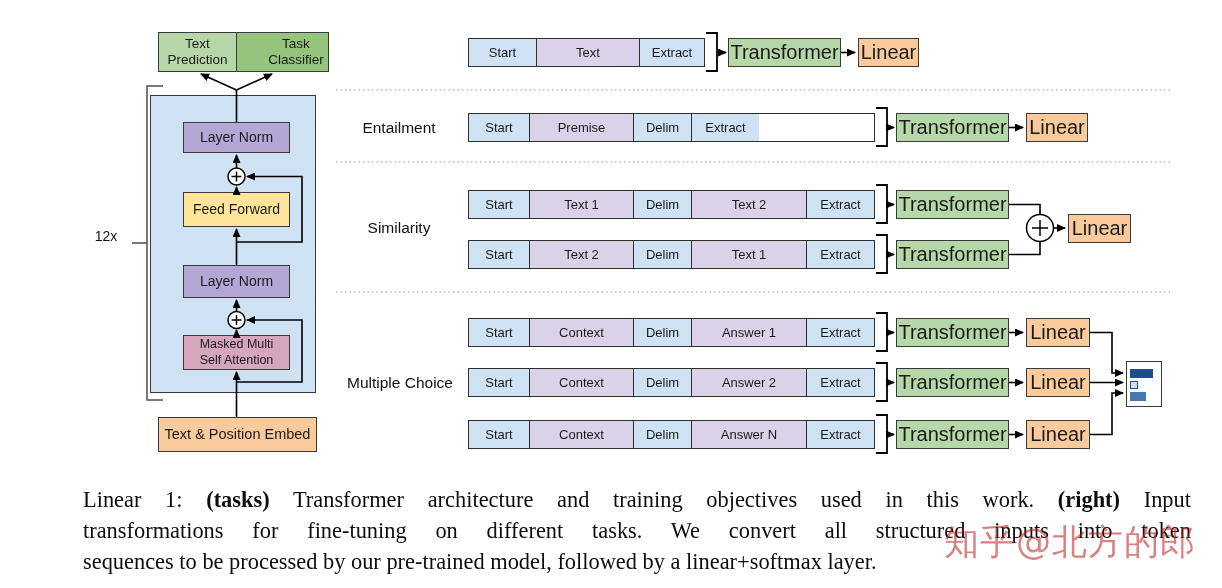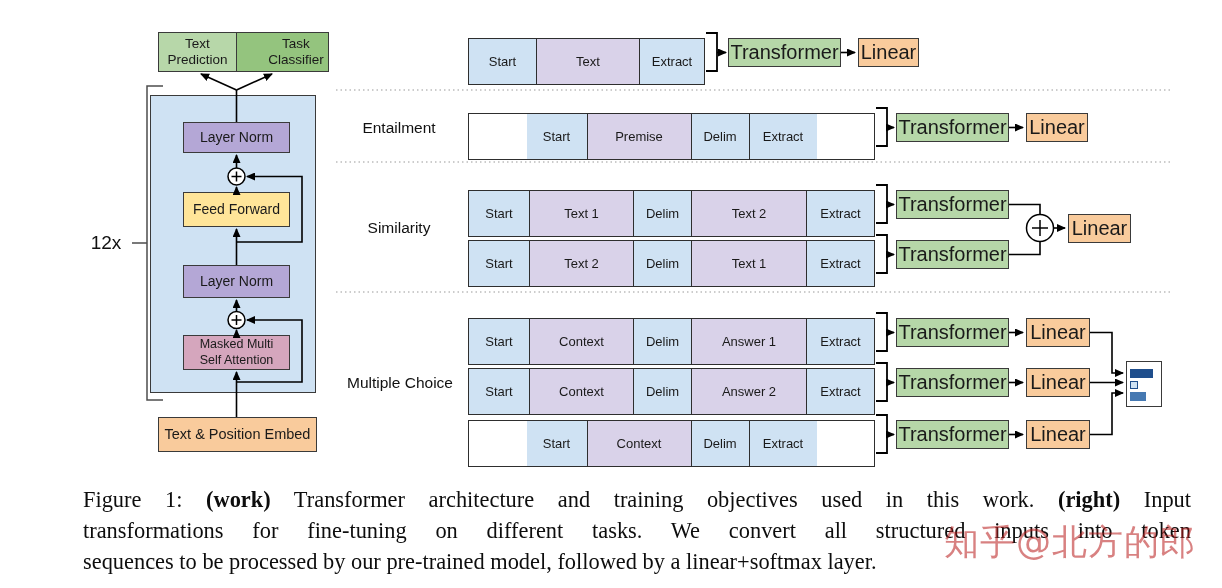--- a/index.html
+++ b/index.html
@@ -4,21 +4,21 @@
 <style>
   * { margin:0; padding:0; box-sizing:border-box; }
   html,body { background:#ffffff; }
   .stage { position:relative; width:1222px; height:588px; background:#fff;
            font-family:"Liberation Sans", sans-serif; overflow:hidden; color:#1a1a1a; }
 
   .box { position:absolute; display:flex; flex-direction:column; align-items:center; justify-content:center;
          text-align:center; border:1px solid #3a3a3a; z-index:2; line-height:1.22; }
   .container-box { position:absolute; border:1px solid #3a3a3a; z-index:1; }
 
-  .strip { position:absolute; display:flex; height:47px; border:1px solid #2e2e2e; z-index:2; background:#fff;justify-content:center; }
+  .strip { position:absolute; display:flex; height:29px; border:1px solid #2e2e2e; z-index:2; background:#fff; }
   .cell  { display:flex; align-items:center; justify-content:center; height:100%;
            border-left:1px solid #2e2e2e; font-size:13px; }
   .cell:first-child { border-left:none; }
   .cell.big { font-size:13px; }
   .tblue   { background:#cfe2f3; }
   .tpurple { background:#d9d2e9; }
 
   .tbox { font-size:20px; height:29px; flex-direction:row; }
   .rowlabel { position:absolute; display:flex; align-items:center; justify-content:center;
               font-size:15.5px; color:#111; z-index:2; }
@@ -60,21 +60,21 @@
     <span>Layer Norm</span>
   </div>
   <div class="box" style="left: 183px; top: 335px; width: 107px; height: 35px; font-size: 12.5px; background-color: rgb(213, 166, 189);">
     <span>Masked Multi</span>
     <span>Self Attention</span>
   </div>
   <div class="box" style="left: 158px; top: 417px; width: 159px; height: 35px; font-size: 14.5px; background-color: rgb(249, 203, 156);">
     <span>Text &amp; Position Embed</span>
   </div>
 
-  <div class="rowlabel" style="left:86px;top:234px;width:40px;height:18px;font-size:19px;">12x</div>
+  <div class="rowlabel" style="left:86px;top:227px;width:40px;height:18px;font-size:14px;">12x</div>
 
   <div class="strip" style="left:468px;top:38px;width:237px;">
     <div class="cell tblue" style="width: 67px; background-color: rgb(207, 226, 243);">Start</div>
     <div class="cell tpurple big" style="width: 103px; background-color: rgb(217, 210, 233);">Text</div>
     <div class="cell tblue" style="width: 65px; background-color: rgb(207, 226, 243);">Extract</div>
   </div>
   <div class="box tbox" style="left: 728px; top: 38px; width: 113px; background-color: rgb(182, 215, 168);">
     <span>Transformer</span>
   </div>
   <div class="box tbox" style="left: 858px; top: 38px; width: 61px; background-color: rgb(249, 203, 156);">
@@ -133,20 +133,21 @@
     <div class="cell tblue" style="width: 60px; background-color: rgb(207, 226, 243);">Start</div>
     <div class="cell tpurple big" style="width: 104px; background-color: rgb(217, 210, 233);">Context</div>
     <div class="cell tblue" style="width: 58px; background-color: rgb(207, 226, 243);">Delim</div>
     <div class="cell tpurple big" style="width: 115px; background-color: rgb(217, 210, 233);">Answer 2</div>
     <div class="cell tblue" style="width: 68px; background-color: rgb(207, 226, 243);">Extract</div>
   </div>
   <div class="strip" style="left:468px;top:420px;width:407px;">
     <div class="cell tblue" style="width: 60px; background-color: rgb(207, 226, 243);">Start</div>
     <div class="cell tpurple big" style="width: 104px; background-color: rgb(217, 210, 233);">Context</div>
     <div class="cell tblue" style="width: 58px; background-color: rgb(207, 226, 243);">Delim</div>
+    <div class="cell tpurple big" style="width: 115px; background-color: rgb(217, 210, 233);">Answer N</div>
     <div class="cell tblue" style="width: 68px; background-color: rgb(207, 226, 243);">Extract</div>
   </div>
 
   <div class="box tbox" style="left: 896px; top: 318px; width: 113px; background-color: rgb(182, 215, 168);">
     <span>Transformer</span>
   </div>
   <div class="box tbox" style="left: 896px; top: 368px; width: 113px; background-color: rgb(182, 215, 168);">
     <span>Transformer</span>
   </div>
   <div class="box tbox" style="left: 896px; top: 420px; width: 113px; background-color: rgb(182, 215, 168);">
@@ -253,21 +254,21 @@
 
     <g stroke="#000" stroke-width="1.6" fill="none">
       <path d="M1090,332.5 H1112 V373 H1123" marker-end="url(#arr)"></path>
       <path d="M1090,382.5 H1123" marker-end="url(#arr)"></path>
       <path d="M1090,434.5 H1112 V393 H1123" marker-end="url(#arr)"></path>
     </g>
   </svg>
 
   <div class="caption">
     <div class="jline">
-      <span>Figure 1: </span><b>(work)</b><span> Transformer architecture and training objectives used in this work. </span><b>(right)</b><span> Input</span>
+      <span>Linear 1: </span><b>(tasks)</b><span> Transformer architecture and training objectives used in this work. </span><b>(right)</b><span> Input</span>
     </div>
     <div class="jline">transformations for fine-tuning on different tasks.  We convert all structured inputs into token</div>
     <div>sequences to be processed by our pre-trained model, followed by a linear+softmax layer.</div>
   </div>
 
   <div class="watermark">知乎@北方的郎</div>
 
 </div>
 
 </body></html>

